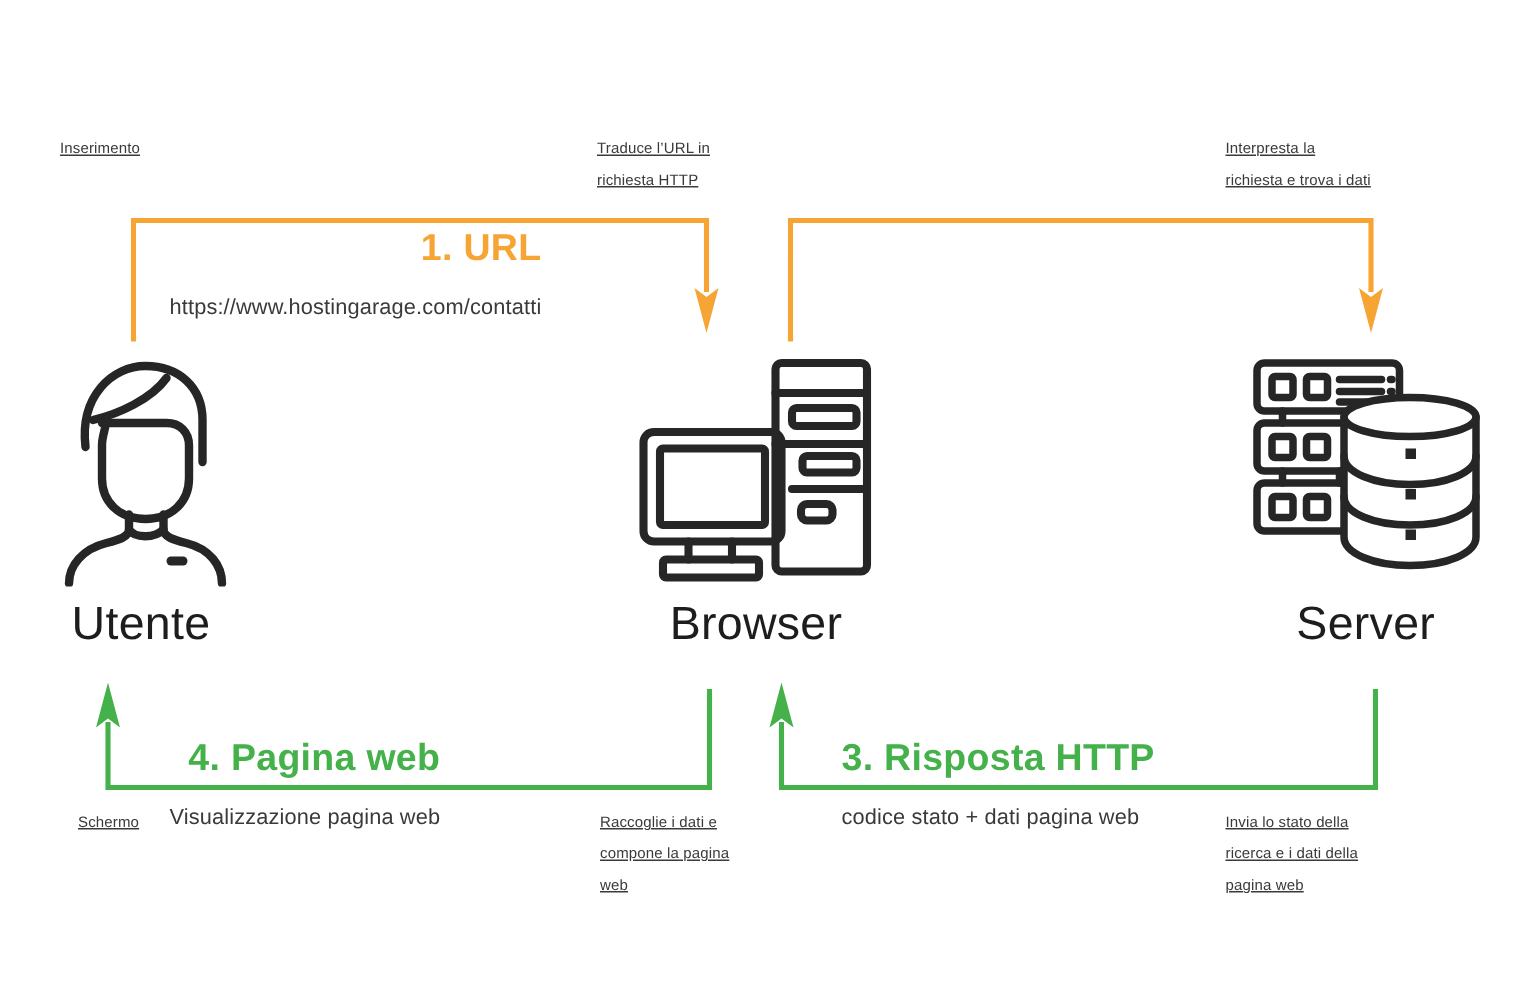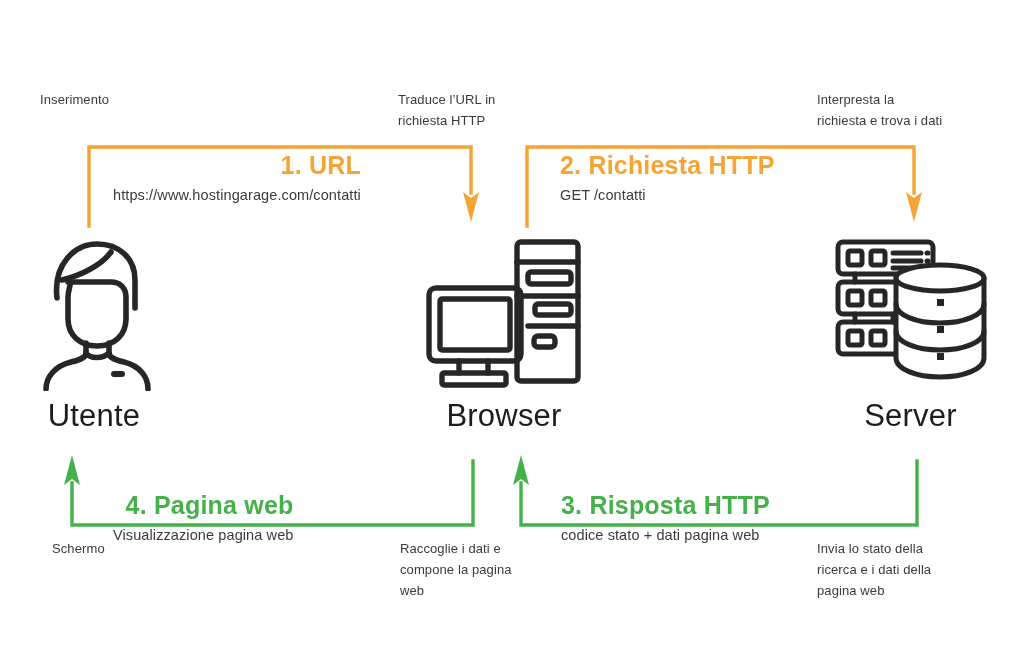--- a/index.html
+++ b/index.html
@@ -17,45 +17,46 @@
     height: 657px;
     background: #ffffff;
     overflow: hidden;
   }
 
   
   .abs { position: absolute; }
 
   
   .caption {
-    font-size: 13px;
+    font-size: 10px;
     line-height: 21px;
     color: #3a3a3a;
     letter-spacing: .1px;
     white-space: pre-line;
+    text-decoration: underline;
   }
   .cap-left   { text-align: left; }
   .cap-center { text-align: left; }
 
   
   .band-title {
     font-size: 25px;
     line-height: 28px;
     font-weight: 700;
     letter-spacing: .2px;
     white-space: nowrap;
     text-align: right;
   }
   .band-sub {
     font-size: 14.5px;
     line-height: 19px;
     color: #3a3a3a;
     letter-spacing: .1px;
     white-space: nowrap;
-    margin-top: 7px;
+    margin-top: 17px;
   }
   .orange { color: #F6A433; }
   .green  { color: #45B14A; margin-top: 28px; }
 
   
   .entity-label {
     font-size: 31px;
     line-height: 34px;
     color: #1d1d1d;
     text-align: center;
@@ -93,24 +94,20 @@
     <div class="band-sub">https://www.hostingarage.com/contatti</div>
   </div>
 
   <div class="abs" style="left:518px; top:138px;">
     <svg width="405" height="90" viewBox="0 0 405 90" aria-hidden="true">
       <path d="M9 88 L9 9 L396 9 L396 55" fill="none" stroke="#F6A433" stroke-width="3.4" stroke-linecap="square" stroke-linejoin="miter"></path>
       <polygon points="396,84 388,54 396,60 404,54" fill="#F6A433"></polygon>
     </svg>
   </div>
 
-  <div class="abs" style="left:560px; top:151px;">
-    <div class="band-title orange">2. Richiesta HTTP</div>
-    <div class="band-sub">GET /contatti</div>
-  </div>
 
   <div class="abs" style="left:424px; top:236px;">
     <div class="icon-box">
       <svg width="160" height="155" viewBox="0 0 160 155" aria-hidden="true">
         <g fill="none" stroke="#262626" stroke-width="5.4" stroke-linecap="round" stroke-linejoin="round">
 
           <rect x="93" y="6" width="61" height="139" rx="4"></rect>
           <line x1="93" y1="26" x2="154" y2="26"></line>
           <rect x="104" y="36" width="43" height="12" rx="3"></rect>
           <line x1="93" y1="60" x2="154" y2="60"></line>

